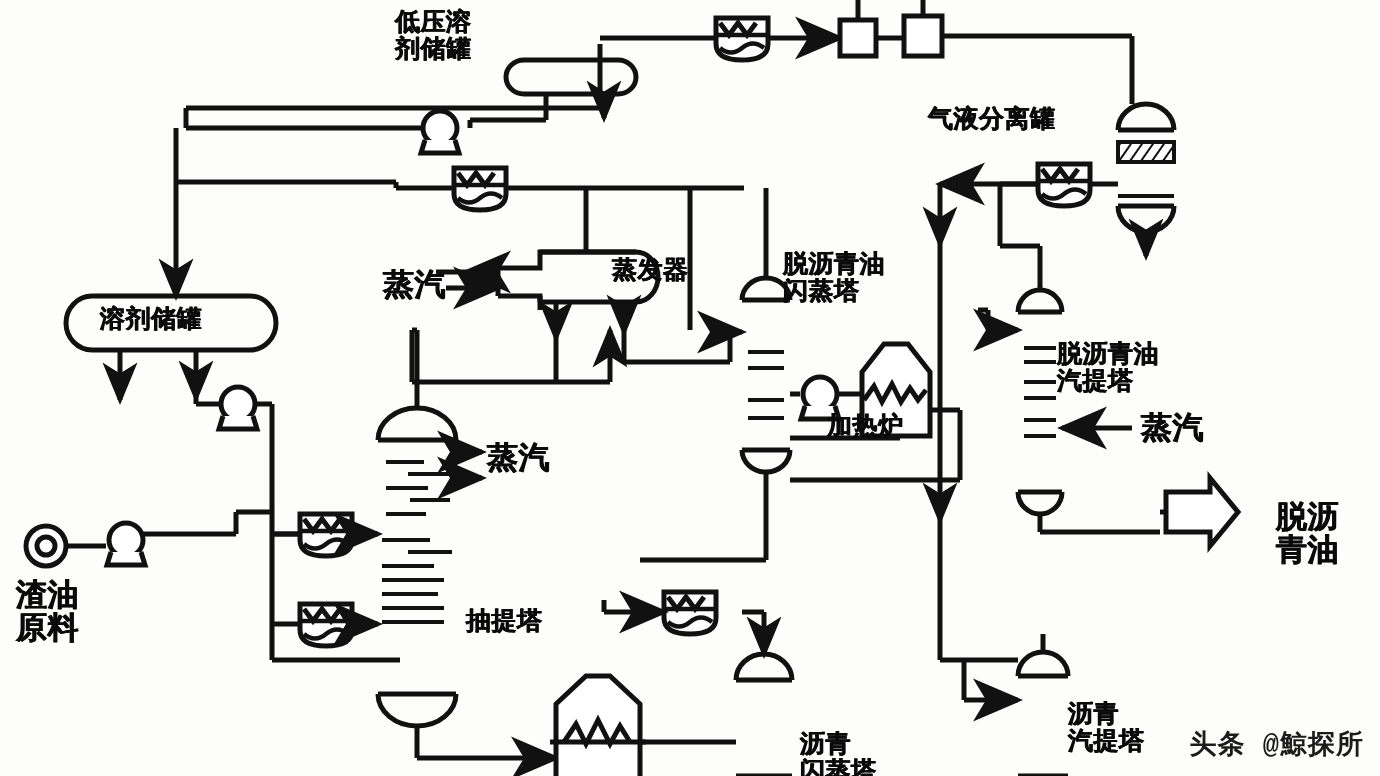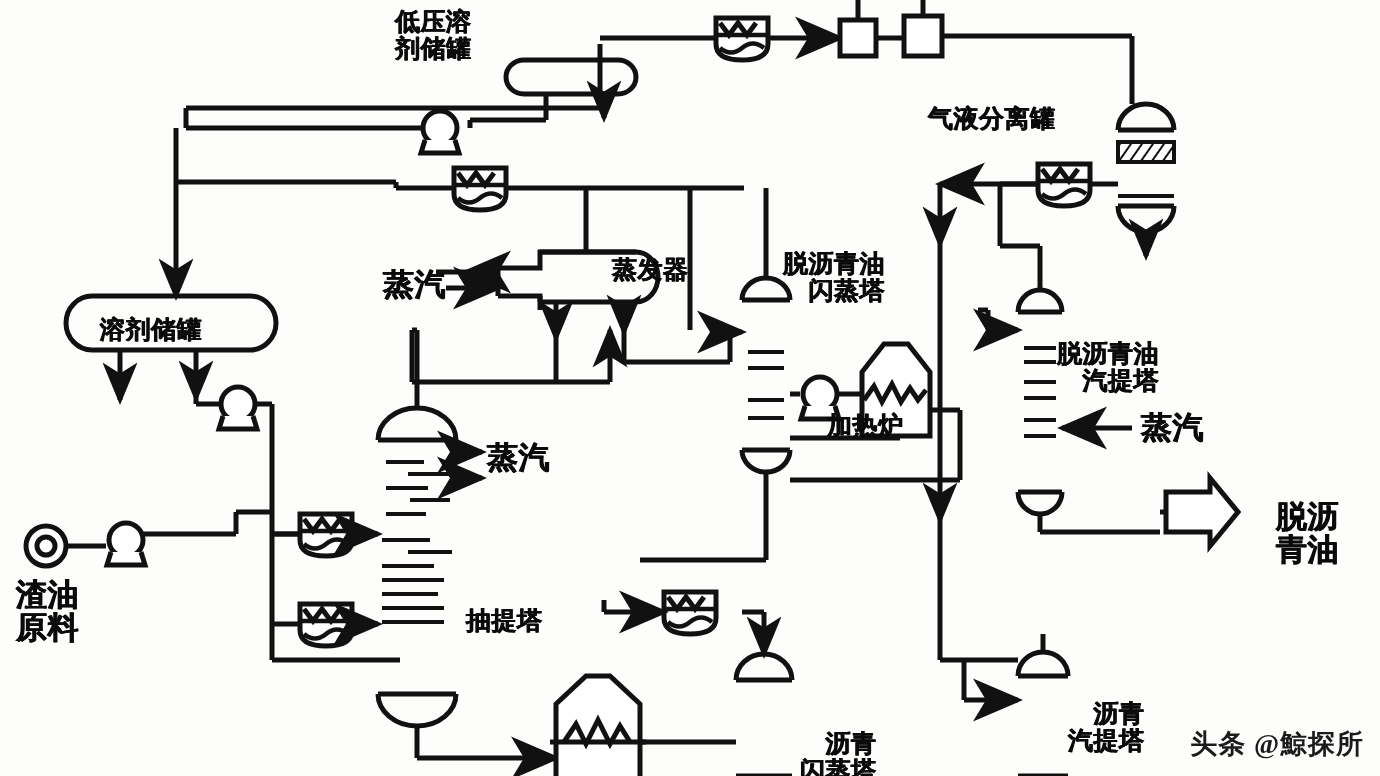--- a/index.html
+++ b/index.html
@@ -8,21 +8,20 @@
     padding: 0;
     background: #ffffff;
   }
   #canvas {
     position: relative;
     width: 1380px;
     height: 776px;
     background: #fdfdfb;
     overflow: hidden;
     font-family: "DejaVu Sans", "Liberation Sans", sans-serif;
-    text-align: right;
   }
   #pfd {
     position: absolute;
     left: 0; top: 0;
     width: 1380px;
     height: 776px;
   }
   .lbl {
     position: absolute;
     color: #0a0a0a;
@@ -35,21 +34,21 @@
   }
   .lbl-eq { font-size: 25px; }
   .lbl-stream { font-size: 31px; }
   .watermark {
     position: absolute;
     right: 16px;
     bottom: 14px;
     font-size: 27px;
     font-weight: 700;
     color: #1b1b1b;
-    font-family: Liberation Serif, serif;
+    font-family: Liberation Mono, monospace;
     white-space: pre;
     letter-spacing: 1px;
   }
 </style>
 </head>
 <body>
 
 <div id="canvas">
 
   <svg id="pfd" viewBox="0 0 1380 776" aria-hidden="true">
@@ -321,21 +320,21 @@
     </g>
   </svg>
 
   <div class="lbl lbl-eq" style="left:395px; top:8px;">低压溶
 剂储罐</div>
 
   <div class="lbl lbl-eq" style="left:928px; top:105px;">气液分离罐</div>
 
   <div class="lbl lbl-eq" style="left:612px; top:208px;margin-top:48px;">蒸发器</div>
 
-  <div class="lbl lbl-eq" style="left:100px; top:316px;">溶剂储罐</div>
+  <div class="lbl lbl-eq" style="left:100px; top:305px;">溶剂储罐</div>
 
   <div class="lbl lbl-eq" style="left:783px; top:250px;">脱沥青油
 闪蒸塔</div>
 
   <div class="lbl lbl-eq" style="left:827px; top:412px;">加热炉</div>
 
   <div class="lbl lbl-eq" style="left:1057px; top:340px;">脱沥青油
 汽提塔</div>
 
   <div class="lbl lbl-eq" style="left:466px; top:607px;">抽提塔</div>

